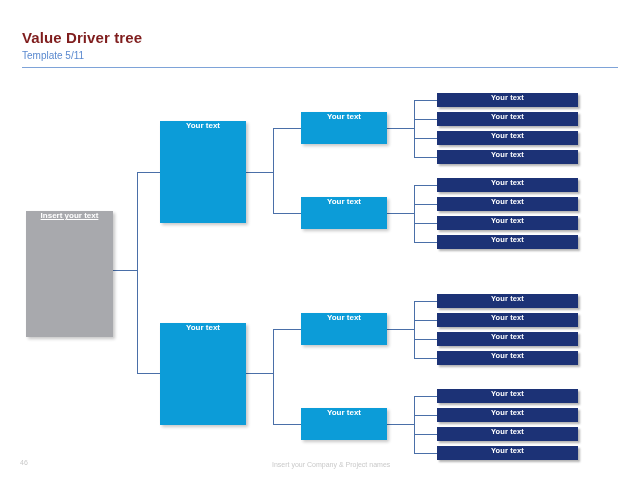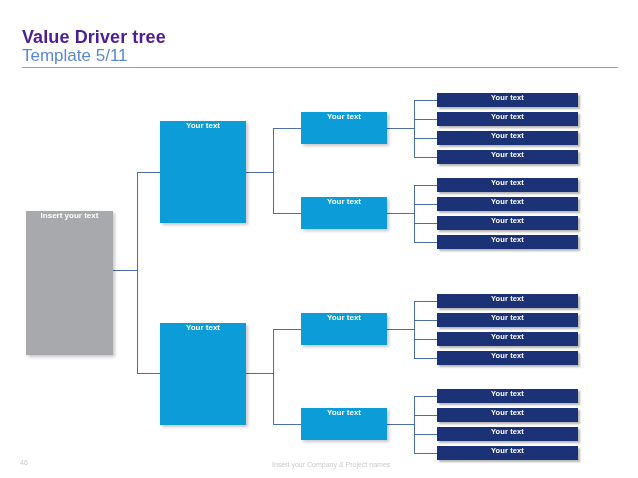--- a/index.html
+++ b/index.html
@@ -8,25 +8,25 @@
     background:#ffffff;
     font-family:"Liberation Sans", sans-serif;
     overflow:hidden;
     position:relative;
   }
   .slide{position:absolute;inset:0;background:#fff;}
 
   
   .hdr{position:absolute;left:22px;top:30px;}
   .hdr-title{
-    font-size:18px;font-weight:bold;color:#4c1d95;
+    font-size:15px;font-weight:bold;color:#7f1d1d;
     letter-spacing:.1px;line-height:15px;white-space:nowrap;
   }
   .hdr-sub{
-    font-size:17px;color:#5a89cf;line-height:15px;
+    font-size:10px;color:#5a89cf;line-height:15px;
     margin-top:3px;white-space:nowrap;font-weight:normal;
   }
   .hdr-rule{
     position:absolute;left:22px;top:67px;width:596px;height:1px;
     background:#7ea3d8;
   }
 
   
   .pg-num{
     position:absolute;left:20px;top:459px;
@@ -125,21 +125,21 @@
 
         <path d="M387 424 H414"></path>
         <path d="M414 396 V453"></path>
         <path d="M414 396 H437"></path>
         <path d="M414 415 H437"></path>
         <path d="M414 434 H437"></path>
         <path d="M414 453 H437"></path>
       </g>
     </svg>
 
-    <div class="node node-root" style="left:26px;top:211px;width:87px;height:144px;">
+    <div class="node node-root" style="left:26px;top:211px;width:87px;height:126px;text-decoration:underline;">
       <span>Insert your text</span>
     </div>
 
     <div class="node node-l1" style="left:160px;top:121px;width:86px;height:102px;">
       <span>Your text</span>
     </div>
 
     <div class="node node-l1" style="left:160px;top:323px;width:86px;height:102px;">
       <span>Your text</span>
     </div>

